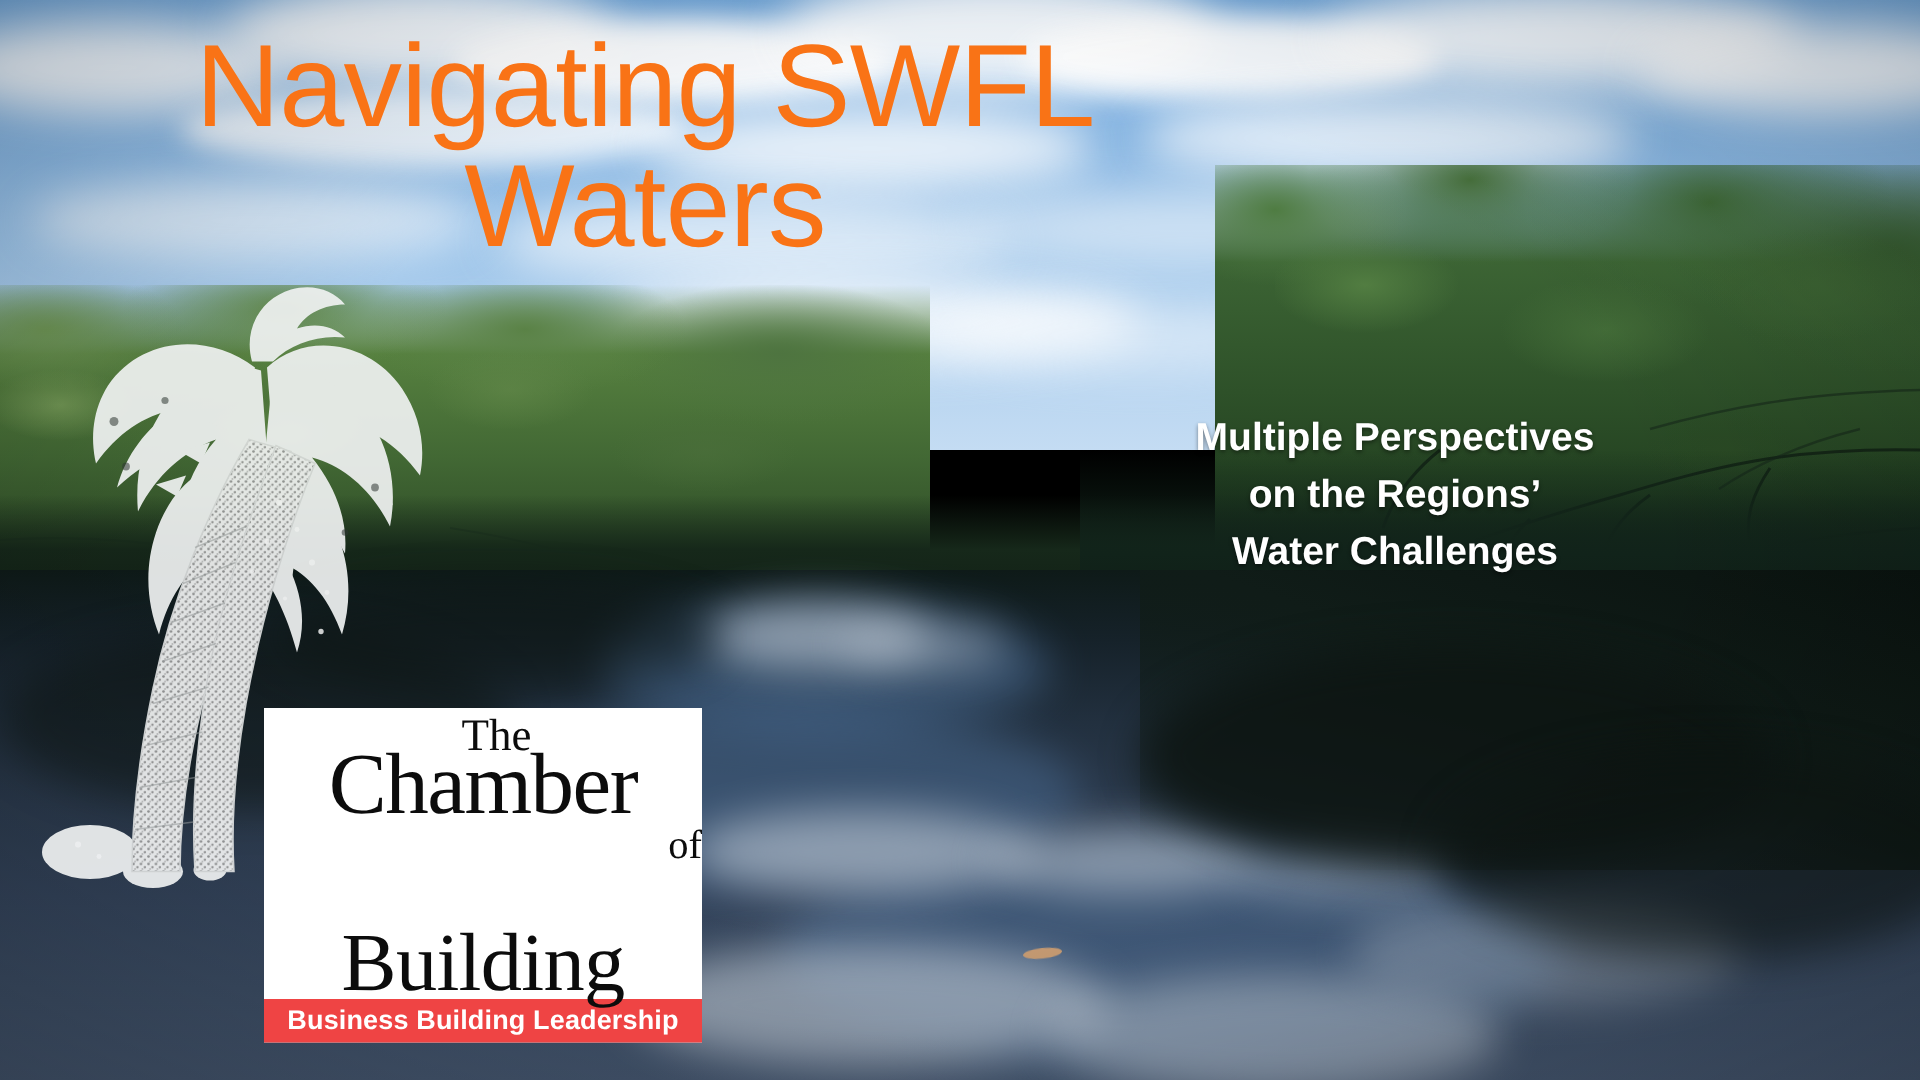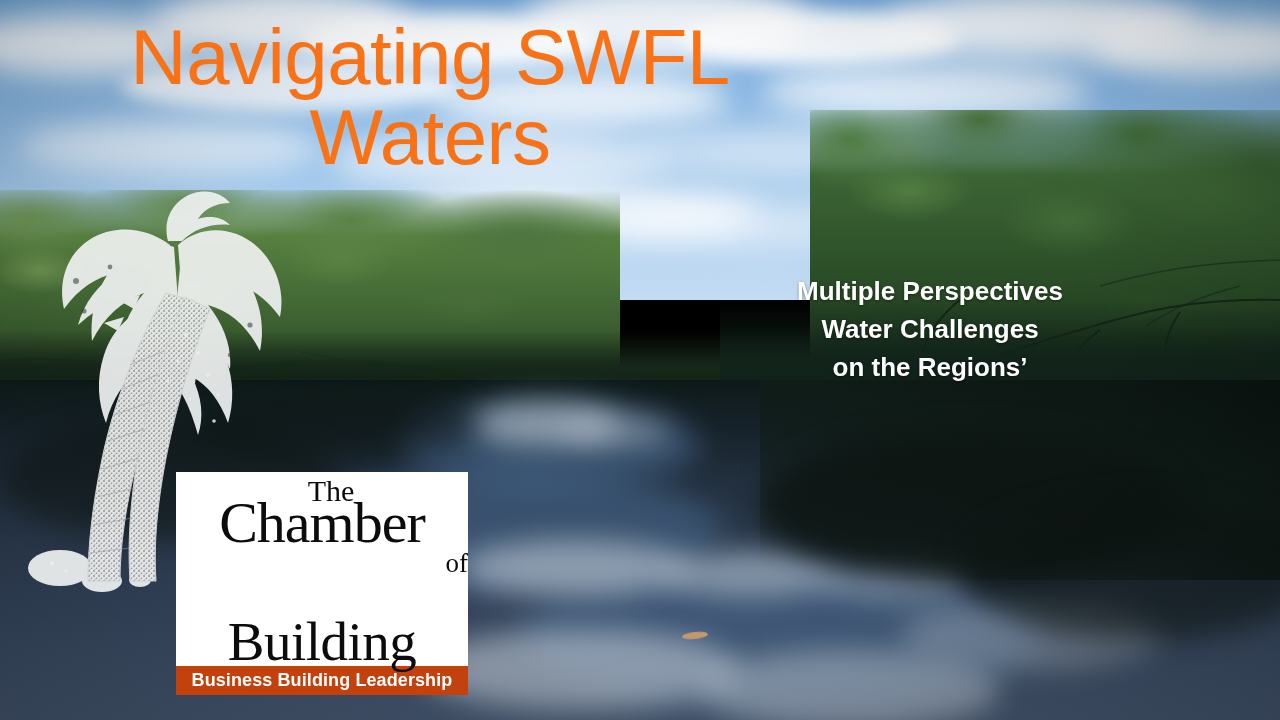--- a/index.html
+++ b/index.html
@@ -147,21 +147,21 @@
   }
   .logo-southwest {
     position:absolute; left:0; right:0; top:94px;
     text-align:center; font-size:59px; line-height:1; letter-spacing:-1.5px;
   }
   .logo-florida {
     position:absolute; left:0; right:0; top:142px;
     text-align:center; font-size:55px; line-height:1; letter-spacing:-.5px;
   }
   .logo-band {
-    height:29px; background:#c2410c;
+    height:29px; background:#ef4444;
     display:flex; align-items:center; justify-content:center;
     color:#fff; font-size:18px; font-weight:700; letter-spacing:.1px;
     font-family:"Liberation Sans", sans-serif;
   }
 </style>
 </head>
 <body>
 
 <div id="slide">
 
@@ -304,22 +304,22 @@
     </svg>
   </div>
 
   <div class="title">
     <span class="l1">Navigating SWFL</span>
     <span class="l2">Waters</span>
   </div>
 
   <div class="subtitle">
     <span>Multiple Perspectives</span>
+    <span>on the Regions’</span>
     <span>Water Challenges</span>
-    <span>on the Regions’</span>
   </div>
 
   <div class="logo">
     <div class="logo-body">
       <div class="logo-the">The</div>
       <div class="logo-chamber">Chamber</div>
       <div class="logo-of">of</div>
       <div class="logo-florida">Building</div>
     </div>
     <div class="logo-band">

